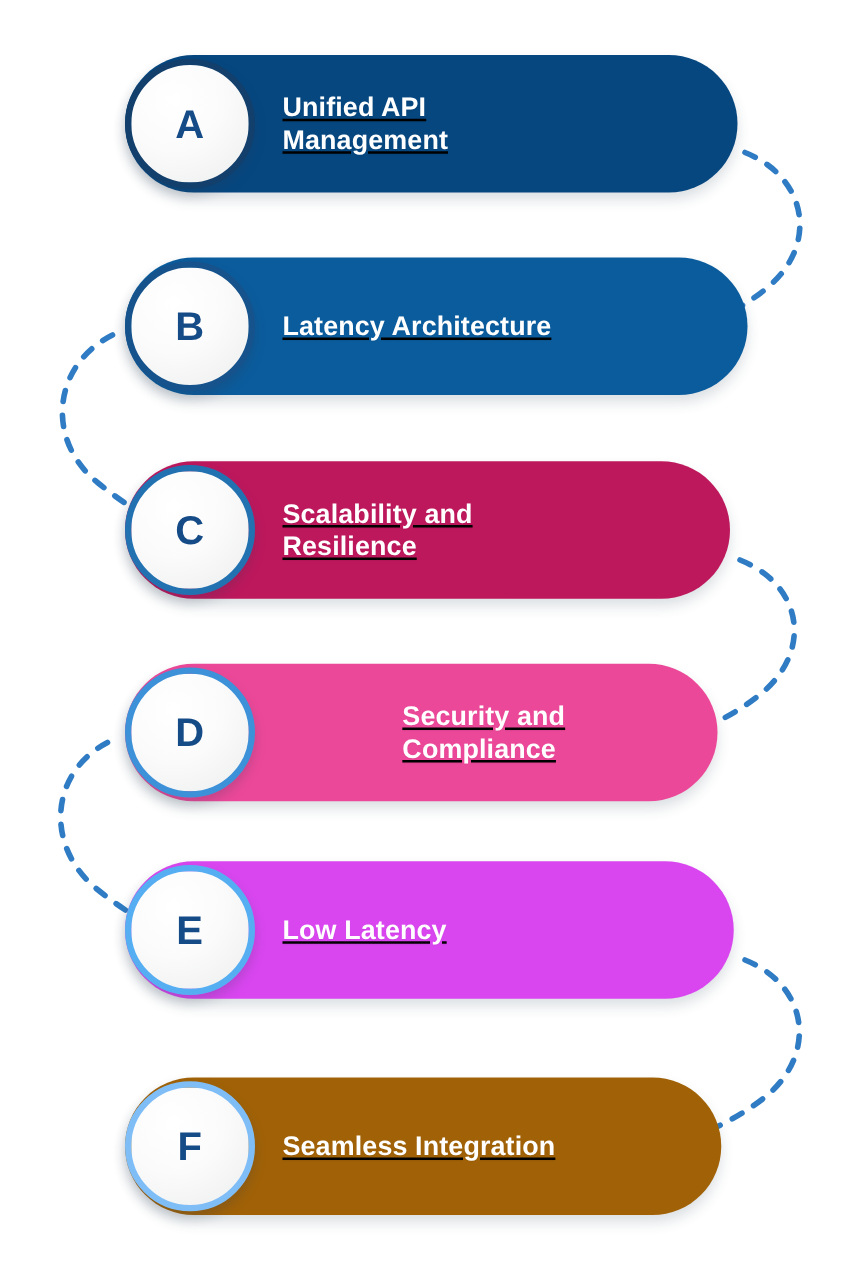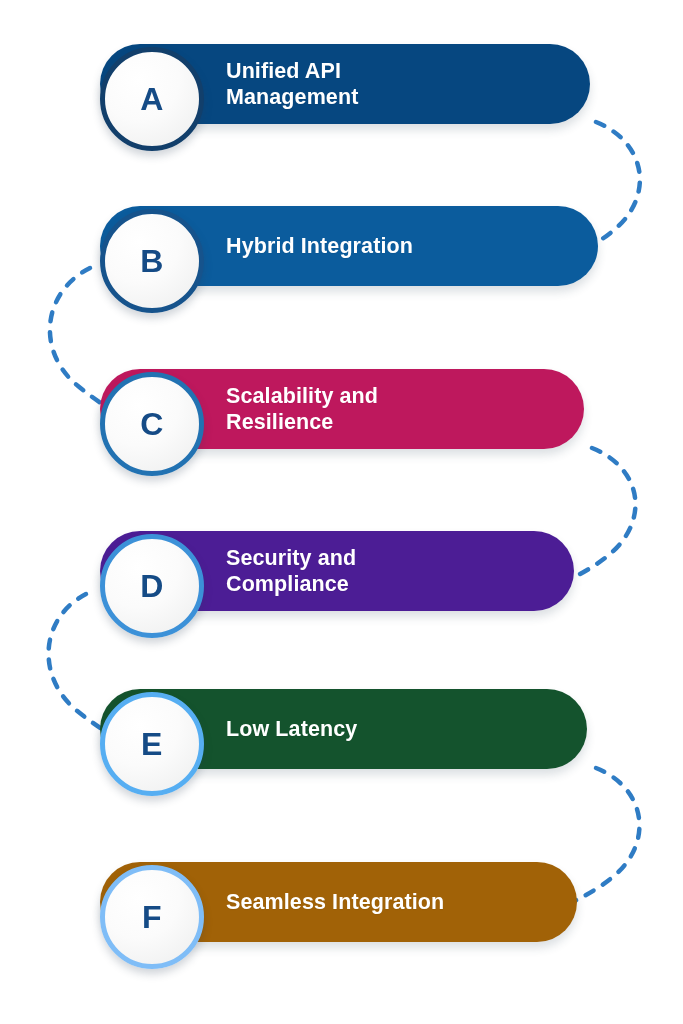--- a/index.html
+++ b/index.html
@@ -16,25 +16,26 @@
 
   .row{
     position:absolute;
     height:110px;
     left:100px;
   }
 
   .bar{
     position:absolute;
     left:0;top:0;
-    height:80px;
+    height:110px;
     border-radius:55px;
     box-shadow:0 6px 10px rgba(40,60,80,0.16);
     display:flex;
     align-items:center;
+    text-decoration:underline;
   }
 
   .bar-label{
     color:#ffffff;
     font-weight:bold;
     font-size:21.5px;
     line-height:1.22;
     letter-spacing:0.1px;
     margin-left:126px;
     padding-right:26px;
@@ -79,46 +80,46 @@
         <div class="bar" style="width: 490px; background: rgb(6, 71, 128);">
           <div class="bar-label">Unified API
 Management</div>
         </div>
         <div class="badge" style="border: 5px solid rgb(18, 63, 107);">
           <span class="badge-letter" style="color: rgb(21, 75, 134);">A</span>
         </div>
       </div>
       <div class="row" style="top: 206px; width: 498px;">
         <div class="bar" style="width: 498px; background: rgb(11, 92, 157);">
-          <div class="bar-label">Hybrid Integration</div>
+          <div class="bar-label">Latency Architecture</div>
         </div>
         <div class="badge" style="border: 5px solid rgb(22, 83, 140);">
           <span class="badge-letter" style="color: rgb(21, 75, 134);">B</span>
         </div>
       </div>
       <div class="row" style="top: 369px; width: 484px;">
         <div class="bar" style="width: 484px; background: #be185d;">
           <div class="bar-label">Scalability and
 Resilience</div>
         </div>
         <div class="badge" style="border: 5px solid rgb(34, 114, 178);">
           <span class="badge-letter" style="color: rgb(21, 75, 134);">C</span>
         </div>
       </div>
       <div class="row" style="top: 531px; width: 474px;">
-        <div class="bar" style="width: 474px; background: #4c1d95;">
+        <div class="bar" style="width: 474px; background: #ec4899; justify-content: center;">
           <div class="bar-label">Security and
 Compliance</div>
         </div>
         <div class="badge" style="border: 5px solid rgb(60, 145, 216);">
           <span class="badge-letter" style="color: rgb(21, 75, 134);">D</span>
         </div>
       </div>
       <div class="row" style="top: 689px; width: 487px;">
-        <div class="bar" style="width: 487px; background: #14532d; text-align: center;">
+        <div class="bar" style="width: 487px; background: #d946ef; text-align: center;">
           <div class="bar-label">Low Latency</div>
         </div>
         <div class="badge" style="border: 5px solid rgb(86, 174, 242);">
           <span class="badge-letter" style="color: rgb(21, 75, 134);">E</span>
         </div>
       </div>
       <div class="row" style="top: 862px; width: 477px;">
         <div class="bar" style="width: 477px; background: #a16207;">
           <div class="bar-label">Seamless Integration</div>
         </div>

